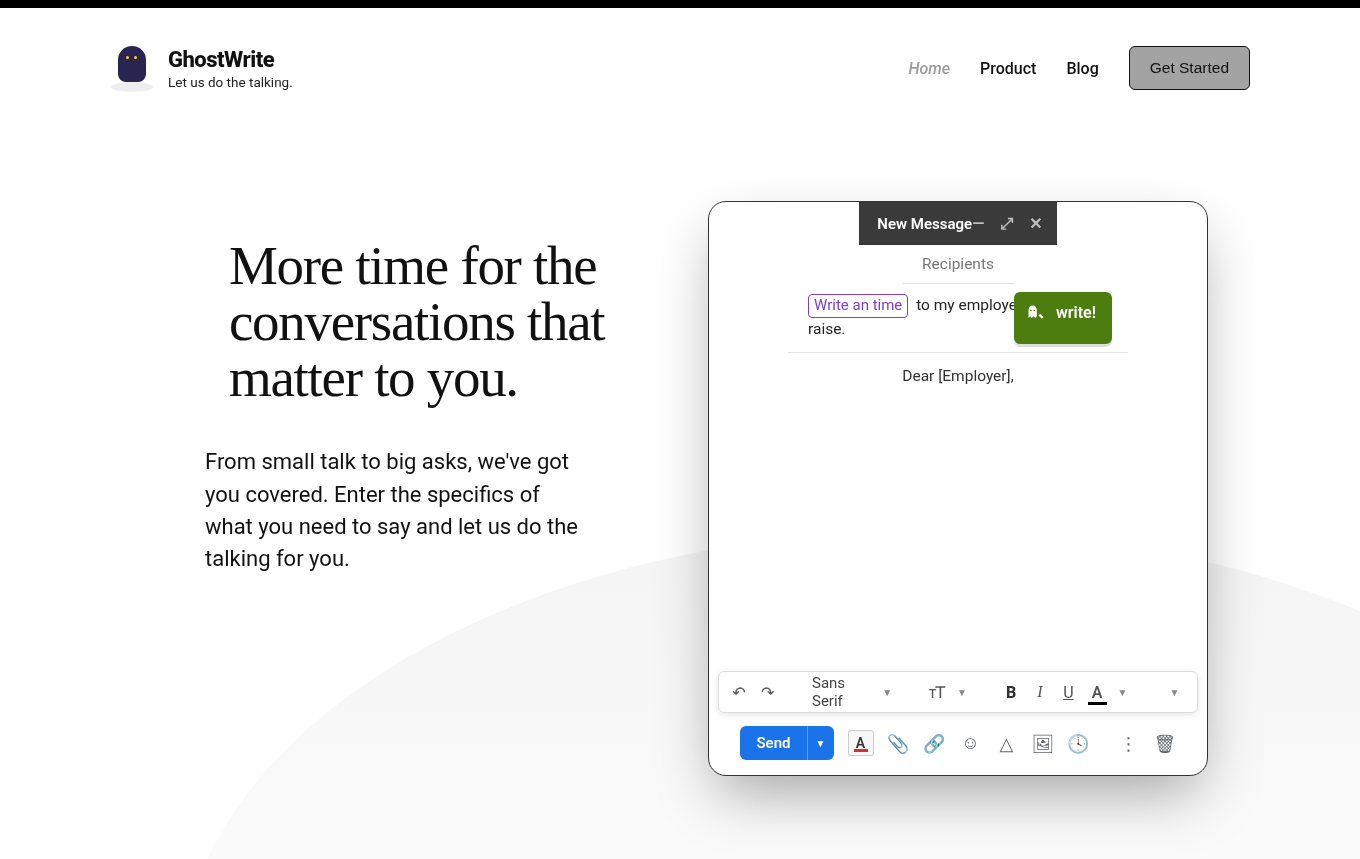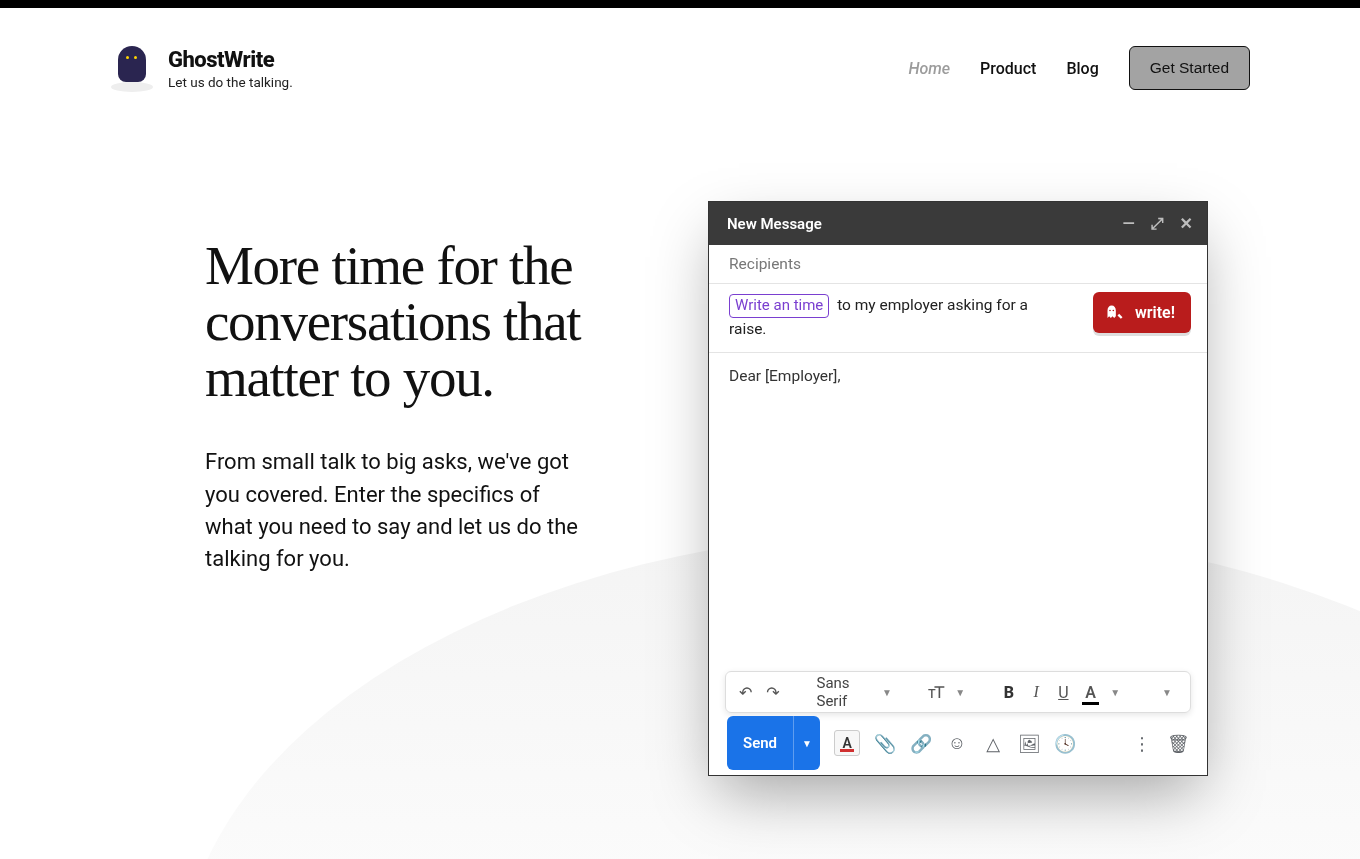--- a/index.html
+++ b/index.html
@@ -56,20 +56,21 @@
     z-index:5;
   }
   .hero h1 {
     font-size: 55px;
     line-height: 1.02;
     font-weight: 500;
     letter-spacing:-1.3px;
     color:#111;
     max-width: 520px;
     font-family: Georgia, 'Times New Roman', serif;
+    margin-left: 24px;
   }
   .hero p {
     margin-top: 40px;
     font-size: 22px;
     line-height: 1.47;
     color:#111;
     max-width: 380px;
     font-weight:400;
   }
 
@@ -81,26 +82,26 @@
     left: 180px; top: 530px;
     z-index:0;
   }
 
   
   .compose {
     position:absolute;
     left: 708px; top: 201px;
     width: 500px; height: 575px;
     border: 1px solid #333;
-    border-radius: 0;
+    border-radius: 18px;
     background:#fff;
     box-shadow: 0 25px 60px -10px rgba(0,0,0,0.35);
     overflow:hidden;
     z-index:6;
-    display:flex; flex-direction:column;
+    display:flex; flex-direction:column;align-items:center;
   }
   .compose-header {
     background:#3a3a3a; color:#fff;
     height:43px;
     display:flex; align-items:center; justify-content:space-between;
     padding:0 14px 0 18px;
     font-size:15px; font-weight:600;
   }
   .compose-header .wincontrols { display:flex; gap:16px; color:#bdbdbd; font-size:16px;}
   .compose-header .wincontrols span{cursor:pointer;}
@@ -122,24 +123,24 @@
     display:inline-block;
     border:1.5px solid #7a3fd0;
     color:#7a3fd0;
     border-radius:4px;
     padding:0px 5px;
     font-size:15px;
     margin-right:4px;
   }
   .write-btn {
     position:absolute; right:16px; top:8px;
-    background:#b91c1c;
+    background:#4d7c0f;
     box-shadow:0 3px 0 rgba(0,0,0,0.13);
     border-radius:6px;
-    padding: 9px 16px 9px 12px;
+    padding: 9px 16px 20px 12px;
     display:flex; align-items:center; gap:10px;
     color:#fff; font-weight:600; font-size:16px;
     cursor:pointer;
     margin-left:23px;
   }
   .write-btn .icon{
     width:20px;height:20px;display:inline-block;
   }
   .body-area {
     flex:1;
@@ -171,21 +172,21 @@
 
   .bottom-bar {
     height:54px;
     display:flex; align-items:center;
     padding:0 18px 10px 18px;
     gap:14px;
   }
   .send-btn{
     display:flex;align-items:stretch;
     background:#1a73e8;border-radius:6px;overflow:hidden;
-    height:54px;cursor:pointer;
+    height:34px;cursor:pointer;
   }
   .send-btn .label{color:#fff;font-weight:600;font-size:15px;padding:0 16px;display:flex;align-items:center;}
   .send-btn .divider{width:1px;background:rgba(255,255,255,.3);}
   .send-btn .drop{color:#fff;width:26px;display:flex;align-items:center;justify-content:center;font-size:10px;}
 
   .bottom-bar .ico{color:#5f6368;font-size:18px;cursor:pointer;width:22px;text-align:center;}
   .a-box{
     width:26px;height:26px;border:1px solid #ccc;border-radius:3px;
     display:flex;align-items:center;justify-content:center;
     background:#f7f7f7;position:relative;

